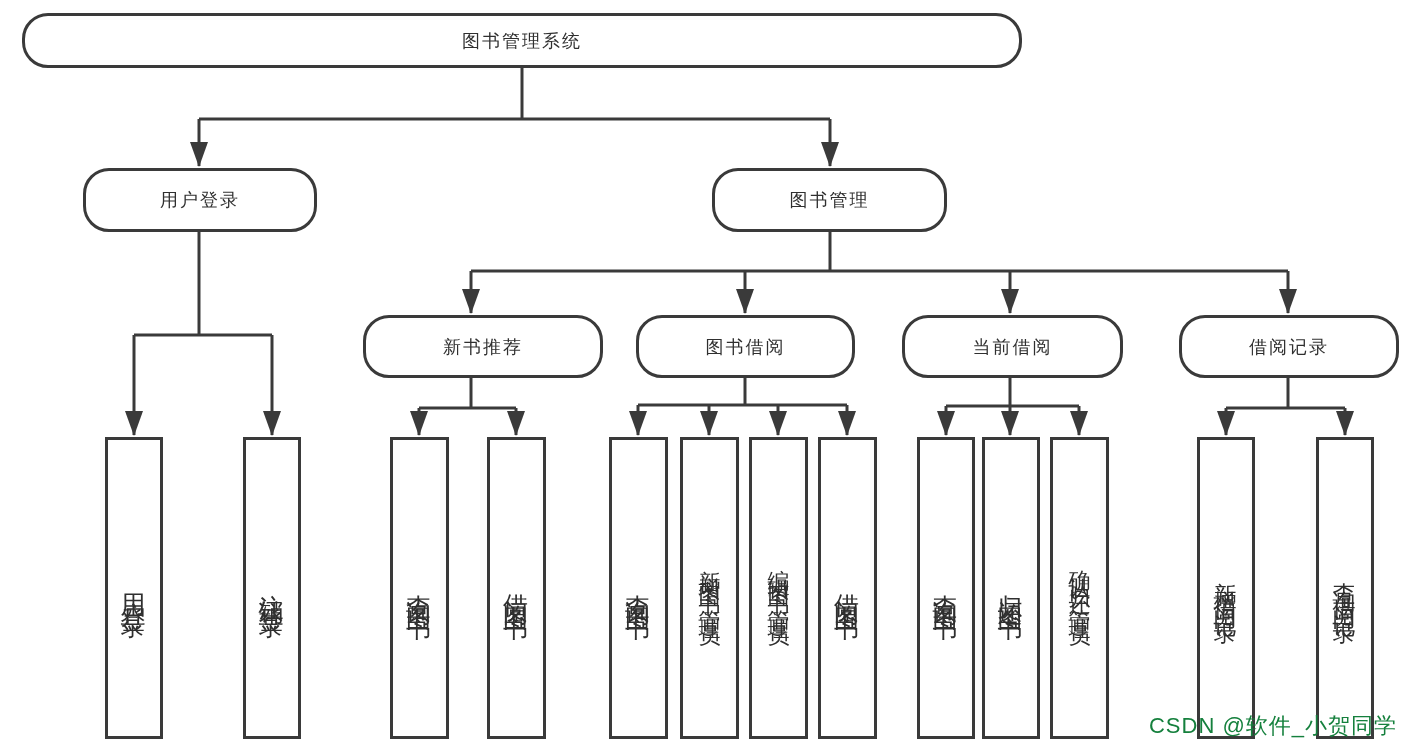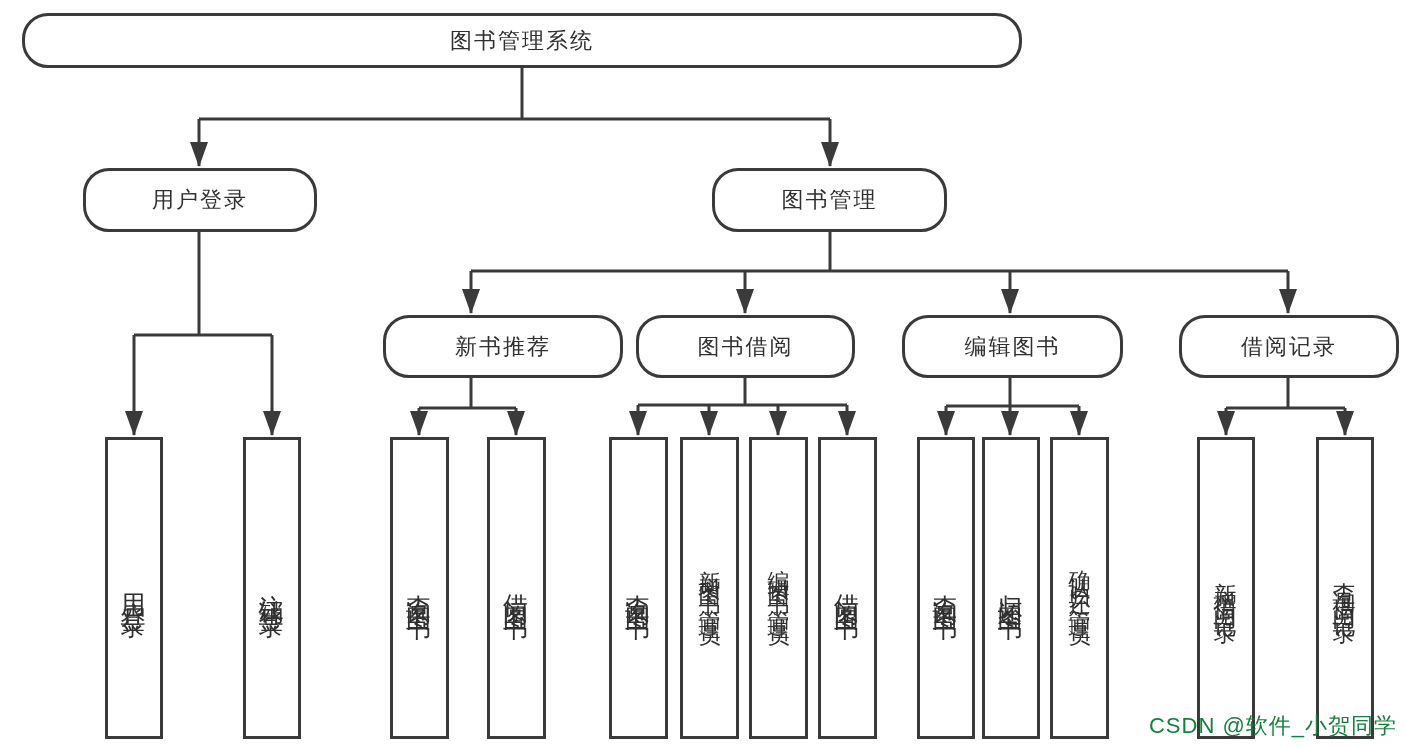--- a/index.html
+++ b/index.html
@@ -14,37 +14,37 @@
   .wires{position:absolute;left:0;top:0;width:1405px;height:747px;}
   .wires line{stroke:#3a3a3a;stroke-width:3;}
   .node{
     position:absolute;
     box-sizing:border-box;
     background:#ffffff;
     border:3px solid #3a3a3a;
     display:flex;align-items:center;justify-content:center;
     text-align:center;
   }
-  .h{font-size:22px;letter-spacing:2px;white-space:nowrap;border-radius:26px;}
+  .h{font-size:18px;letter-spacing:2px;white-space:nowrap;border-radius:26px;}
   .leaf span{
     writing-mode:vertical-rl;
     text-orientation:mixed;
     white-space:nowrap;
   }
   .v4{font-size:25px;letter-spacing:7px;}
   .v6{font-size:23px;letter-spacing:8px;}
   .v9{font-size:22px;letter-spacing:8px;}
 
   
   #n-root{left:22px;top:13px;width:1000px;height:55px;}
   
   #n-login{left:83px;top:168px;width:234px;height:64px;}
   #n-bookmgmt{left:712px;top:168px;width:235px;height:64px;justify-content:center;}
   
-  #n-newrec{left:363px;top:315px;width:240px;height:63px;margin-left:20px;}
+  #n-newrec{left:363px;top:315px;width:240px;height:63px;}
   #n-borrow{left:636px;top:315px;width:219px;height:63px;}
   #n-current{left:902px;top:315px;width:221px;height:63px;}
   #n-records{left:1179px;top:315px;width:220px;height:63px;}
   
   .leaf{top:437px;height:302px;width:58px;}
   #l-login{left:105px;}
   #l-logout{left:243px;}
   #l-nr-query{left:390px;width:59px;}
   #l-nr-borrow{left:487px;width:59px;}
   #l-bb-query{left:609px;width:59px;}
@@ -144,21 +144,21 @@
     <span>图书管理</span>
   </div>
 
   <div class="node h" id="n-newrec">
     <span>新书推荐</span>
   </div>
   <div class="node h" id="n-borrow">
     <span>图书借阅</span>
   </div>
   <div class="node h" id="n-current">
-    <span>编辑图书</span>
+    <span>当前借阅</span>
   </div>
   <div class="node h" id="n-records">
     <span>借阅记录</span>
   </div>
 
   <div class="node leaf" id="l-login">
     <span class="v4">用户登录</span>
   </div>
   <div class="node leaf" id="l-logout">
     <span class="v4">注销登录</span>

